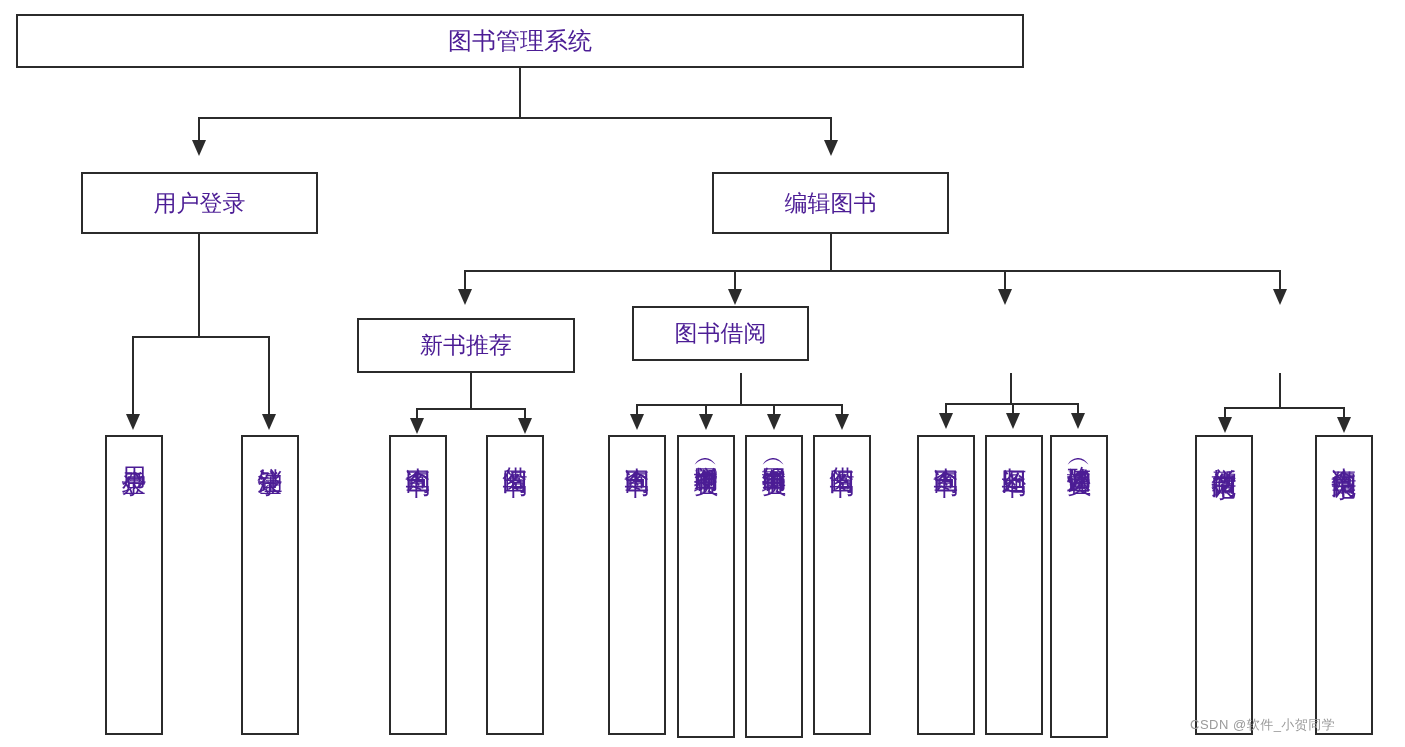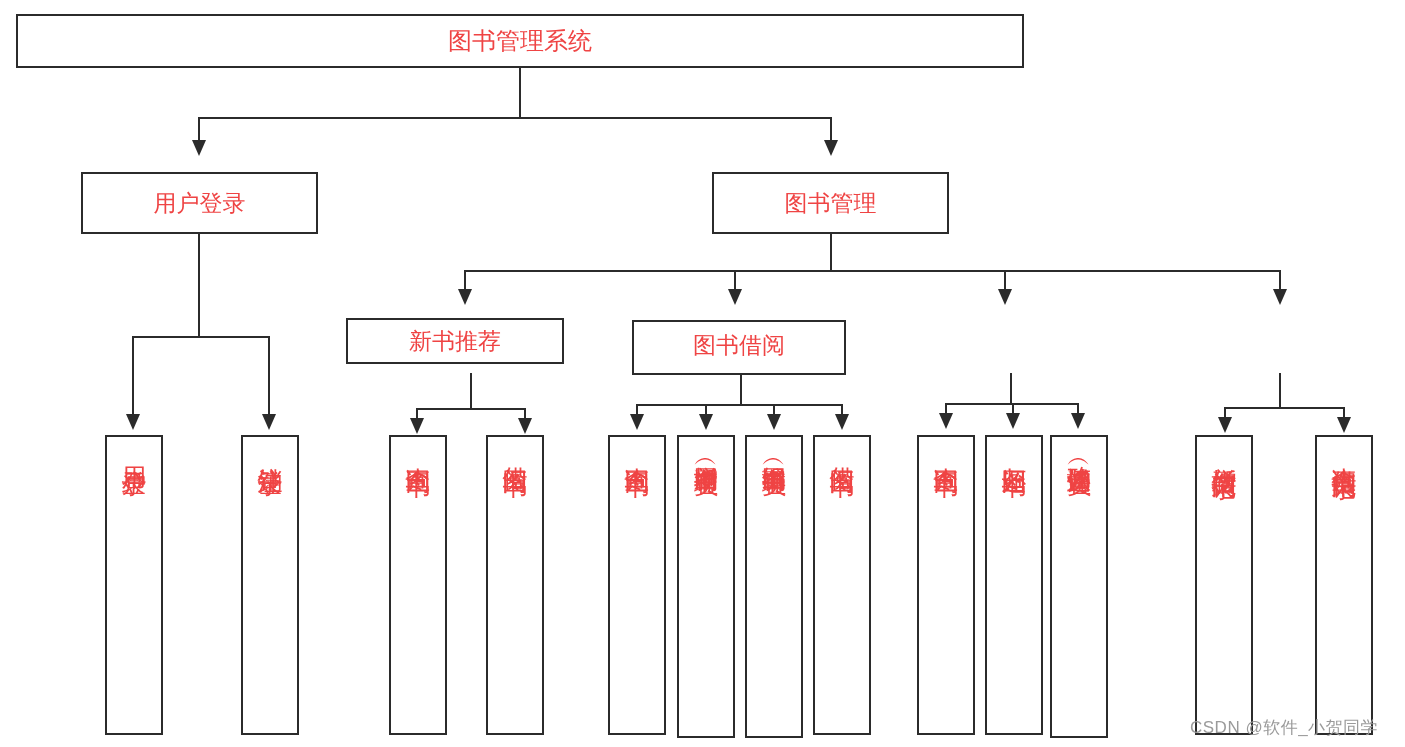--- a/index.html
+++ b/index.html
@@ -19,21 +19,21 @@
   }
   
   .node {
     position: absolute;
     box-sizing: border-box;
     border: 2px solid #2b2b2b;
     background: #ffffff;
     display: flex;
     align-items: center;
     justify-content: center;
-    color: #ef4444;
+    color: #4c1d95;
   }
   .node-label {
     text-align: center;
     line-height: 1.15;
     white-space: nowrap;
   }
   
   .node.h .node-label {
     font-size: 23px;
   }
@@ -70,21 +70,21 @@
     position: absolute;
     width: 0;
     height: 0;
     border-left: 7px solid transparent;
     border-right: 7px solid transparent;
     border-top: 16px solid #2b2b2b;
   }
   
   #watermark {
     position: absolute;
-    font-size: 17px;
+    font-size: 13px;
     color: #9a9a9a;
     white-space: nowrap;
     letter-spacing: 0.5px;
     pointer-events: none;
   }
 </style>
 </head>
 <body>
 
 <div id="canvas">
@@ -100,21 +100,21 @@
   <div class="ln vert" style="left:198px; top:117px; width:2px; height:25px;"></div>
   <div class="arrow" style="left:192px; top:140px;"></div>
   <div class="ln vert" style="left:830px; top:117px; width:2px; height:25px;"></div>
   <div class="arrow" style="left:824px; top:140px;"></div>
 
   <div class="node h" style="left:81px; top:172px; width:237px; height:62px;">
     <span class="node-label">用户登录</span>
   </div>
 
   <div class="node h" style="left:712px; top:172px; width:237px; height:62px;">
-    <span class="node-label">图书管理</span>
+    <span class="node-label">编辑图书</span>
   </div>
 
   <div class="ln vert" style="left:198px; top:234px; width:2px; height:103px;"></div>
   <div class="ln horz" style="left:132px; top:336px; width:136px; height:2px;"></div>
   <div class="ln vert" style="left:132px; top:336px; width:2px; height:80px;"></div>
   <div class="arrow" style="left:126px; top:414px;"></div>
   <div class="ln vert" style="left:268px; top:336px; width:2px; height:80px;"></div>
   <div class="arrow" style="left:262px; top:414px;"></div>
 
   <div class="ln vert" style="left:830px; top:234px; width:2px; height:37px;"></div>
@@ -122,24 +122,24 @@
 
   <div class="ln vert" style="left:464px; top:270px; width:2px; height:21px;"></div>
   <div class="arrow" style="left:458px; top:289px;"></div>
   <div class="ln vert" style="left:734px; top:270px; width:2px; height:21px;"></div>
   <div class="arrow" style="left:728px; top:289px;"></div>
   <div class="ln vert" style="left:1004px; top:270px; width:2px; height:21px;"></div>
   <div class="arrow" style="left:998px; top:289px;"></div>
   <div class="ln vert" style="left:1279px; top:270px; width:2px; height:21px;"></div>
   <div class="arrow" style="left:1273px; top:289px;"></div>
 
-  <div class="node h" style="left:346px; top:318px; width:218px; height:46px;">
+  <div class="node h" style="left:357px; top:318px; width:218px; height:55px;">
     <span class="node-label">新书推荐</span>
   </div>
-  <div class="node h" style="left:632px; top:320px; width:214px; height:55px;font-family:Liberation Mono, monospace;">
+  <div class="node h" style="left:632px; top:306px; width:177px; height:55px;">
     <span class="node-label">图书借阅</span>
   </div>
 
   <div class="ln vert" style="left:470px; top:373px; width:2px; height:36px;"></div>
   <div class="ln horz" style="left:416px; top:408px; width:110px; height:2px;"></div>
   <div class="ln vert" style="left:416px; top:408px; width:2px; height:12px;"></div>
   <div class="arrow" style="left:410px; top:418px;"></div>
   <div class="ln vert" style="left:524px; top:408px; width:2px; height:12px;"></div>
   <div class="arrow" style="left:518px; top:418px;"></div>
 

